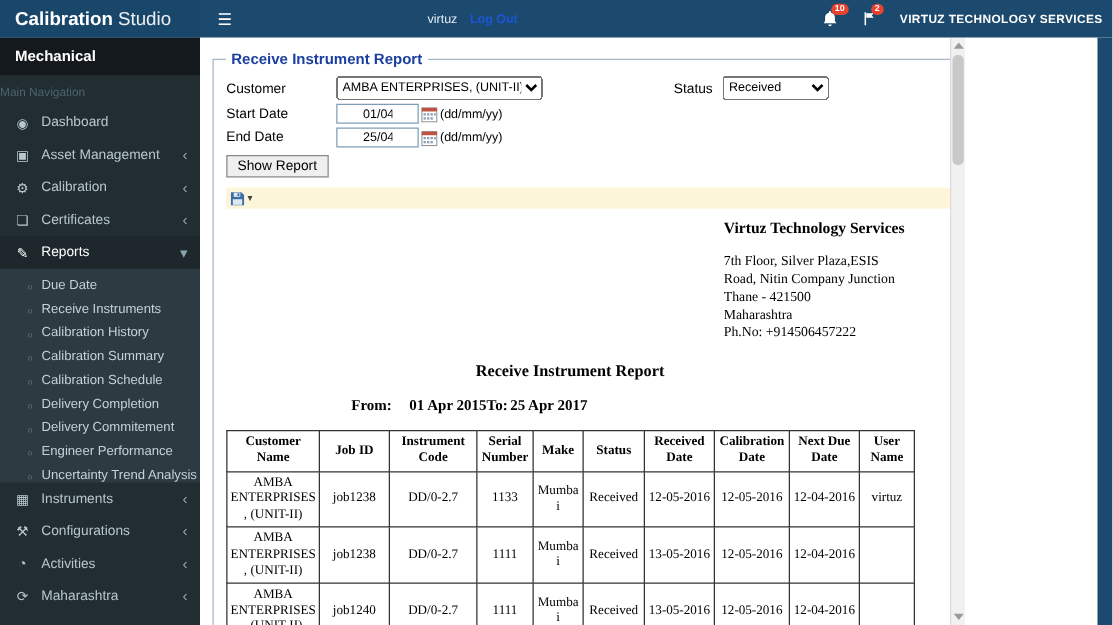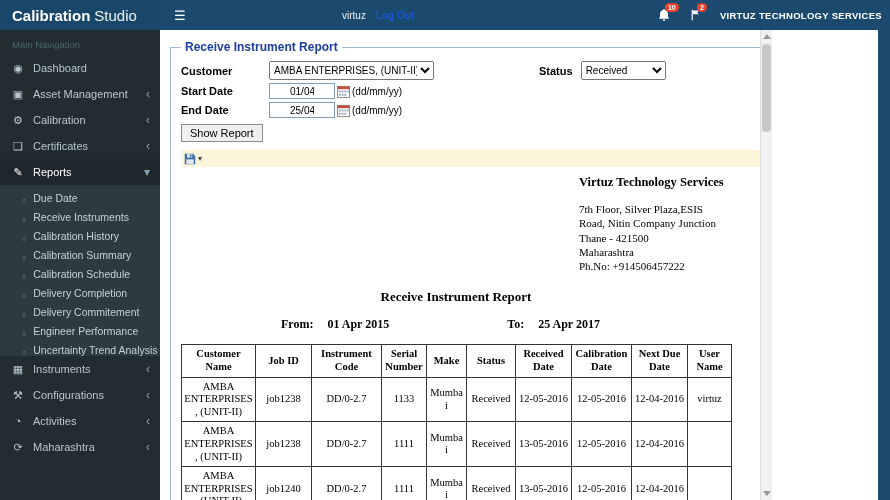--- a/index.html
+++ b/index.html
@@ -16,57 +16,57 @@
   .user-name { color: #e8eef3; font-size: 10px; }
   .logout { color: #1a56d6; font-size: 10px; font-weight: bold; cursor: pointer; }
   .header-right { position: absolute; right: 8px; top: 0; height: 30px; display: flex; align-items: center; gap: 16px; }
   .hicon { position: relative; width: 16px; height: 16px; display: flex; align-items: center; justify-content: center; cursor: pointer; }
   .badge { position: absolute; top: -4px; left: 9px; background: #e8432e; color: #fff; font-size: 7px; line-height: 9px; padding: 0 3px; border-radius: 6px; font-weight: bold; }
   .company { color: #fff; font-size: 9.5px; font-weight: bold; letter-spacing: .3px; }
 
   
   .sidebar { position: absolute; top: 30px; left: 0; width: 160px; height: 470px; background: #222d32; overflow: hidden; }
   .module { height: 30px; background: #14191d; color: #fff; font-weight: bold; font-size: 12px; display: flex; align-items: center; padding-left: 12px; }
-  .navlabel { color: #4b646f; font-size: 9.5px; padding: 9px 12px 5px 12px; }
+  .navlabel { color: #4b646f; font-size: 9.5px; padding: 9px 12px 5px 0; }
   .menu-item { height: 26px; display: flex; align-items: center; color: #b8c7ce; font-size: 11px; padding: 0 10px; cursor: pointer; }
   .menu-item .mi { width: 16px; margin-right: 7px; font-size: 11px; text-align: center; flex: 0 0 16px; }
   .menu-item .ml { flex: 1; white-space: nowrap; overflow: hidden; }
   .menu-item .chev { font-size: 12px; color: #8aa4af; }
   .menu-item.active { background: #1e282c; color: #fff; }
   .submenu { background: #2c3b41; }
   .subitem { height: 19px; display: flex; align-items: flex-end; color: #c3d1d8; font-size: 10.5px; padding: 0 6px 0 22px; cursor: pointer; white-space: nowrap; }
   .subitem .dot { font-size: 7px; margin-right: 7px; color: #8aa4af; }
 
   
   .main { position: absolute; top: 30px; left: 160px; width: 612px; height: 470px; background: #fff; overflow: hidden; }
   .gbox { margin: 10px 24px 0 10px; border: 1px solid #a3b8cc; padding: 4px 10px 10px 10px; height: 720px; }
   .gbox legend { color: #1b3fa0; font-weight: bold; font-size: 12px; padding: 0 4px; }
 
   .frow { display: flex; align-items: center; font-size: 11px; margin-top: 3px; }
-  .flabel { width: 88px; flex: 0 0 88px; font-weight: bold; }
+  .flabel { width: 88px; flex: 0 0 88px; }
   select.cust { width: 165px; height: 19px; font-size: 10px; font-family: "Liberation Sans", sans-serif; }
   select.stat { width: 85px; height: 19px; font-size: 10px; font-family: "Liberation Sans", sans-serif; }
   .status-label { margin-left: 105px; margin-right: 8px; }
   input.dt { width: 66px; height: 16px; font-size: 10px; border: 1px solid #7f9db9; padding: 0 20px; font-family: "Liberation Sans", sans-serif; }
   .cal { margin: 0 2px 0 2px; display: inline-flex; cursor: pointer; }
   .hint { font-size: 10px; }
   .btn { margin-top: 6px; font-size: 11px; font-family: "Liberation Sans", sans-serif; padding: 2px 8px; border: 1px solid #8a8a8a; background: #efefef; cursor: pointer; }
 
   .toolbar { margin-top: 8px; height: 17px; background: #fdf5da; display: flex; align-items: center; padding-left: 3px; gap: 2px; }
   .caret { font-size: 8px; color: #444; }
 
   
   .report { font-family: "Liberation Serif", serif; color: #000; margin-top: 8px; }
   .co-block { margin-left: 398px; width: 230px; }
   .co-name { font-weight: bold; font-size: 12.5px; margin-bottom: 12px; }
   .co-addr { font-size: 11px; line-height: 1.3; }
   .r-title { width: 550px; text-align: center; font-weight: bold; font-size: 13px; margin-top: 16px; }
   .r-range { font-weight: bold; font-size: 12px; margin-top: 12px; padding-left: 100px; }
-  .r-range .v1 { margin-left: 14px; margin-right: 118px; }
-  .r-range .v2 { margin-left: 14px; }
+  .r-range .v1 { margin-left: 14px; }
+  .r-range .v2 { margin-left: 2px; }
 
   table.rpt { border-collapse: collapse; margin-top: 12px; width: 550px; table-layout: fixed; }
   table.rpt th, table.rpt td { border: 1px solid #333; font-size: 10.5px; text-align: center; vertical-align: middle; padding: 3px 2px; line-height: 1.2; font-family: "Liberation Serif", serif; word-wrap: break-word; }
   table.rpt th { font-weight: bold; }
 
   
   .vscroll { position: absolute; top: 0; right: 0; width: 12px; height: 470px; background: #f1f1f1; border-left: 1px solid #dcdcdc; z-index: 5; }
   .sb-up, .sb-down { position: absolute; left: 2px; width: 0; height: 0; }
   .sb-up { top: 4px; border-left: 4px solid transparent; border-right: 4px solid transparent; border-bottom: 5px solid #9a9a9a; }
   .sb-down { bottom: 4px; border-left: 4px solid transparent; border-right: 4px solid transparent; border-top: 5px solid #9a9a9a; }
@@ -99,20 +99,21 @@
         <path d="M3 1v14" stroke="#fff" stroke-width="1.6"></path>
         <path d="M4 2h8l-2.2 2.5L12 7H4z" fill="#fff"></path>
       </svg>
       <span class="badge">2</span>
     </span>
     <span class="company">VIRTUZ TECHNOLOGY SERVICES</span>
   </div>
 </div>
 
 <div class="sidebar">
+  <div class="module">Mechanical</div>
   <div class="navlabel">Main Navigation</div>
 
   <div class="menu-item">
     <span class="mi">◉</span>
     <span class="ml">Dashboard</span>
   </div>
   <div class="menu-item">
     <span class="mi">▣</span>
     <span class="ml">Asset Management</span>
     <span class="chev">‹</span>

